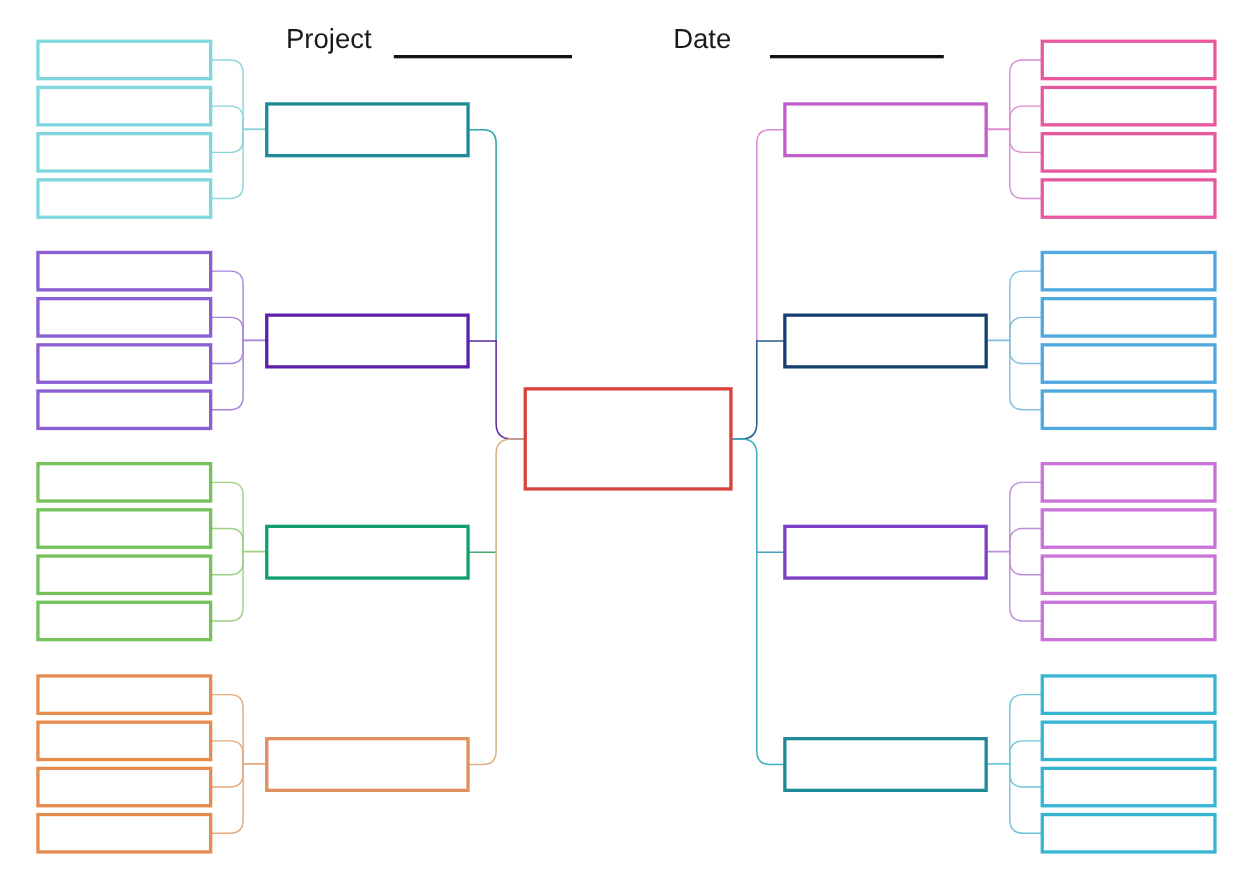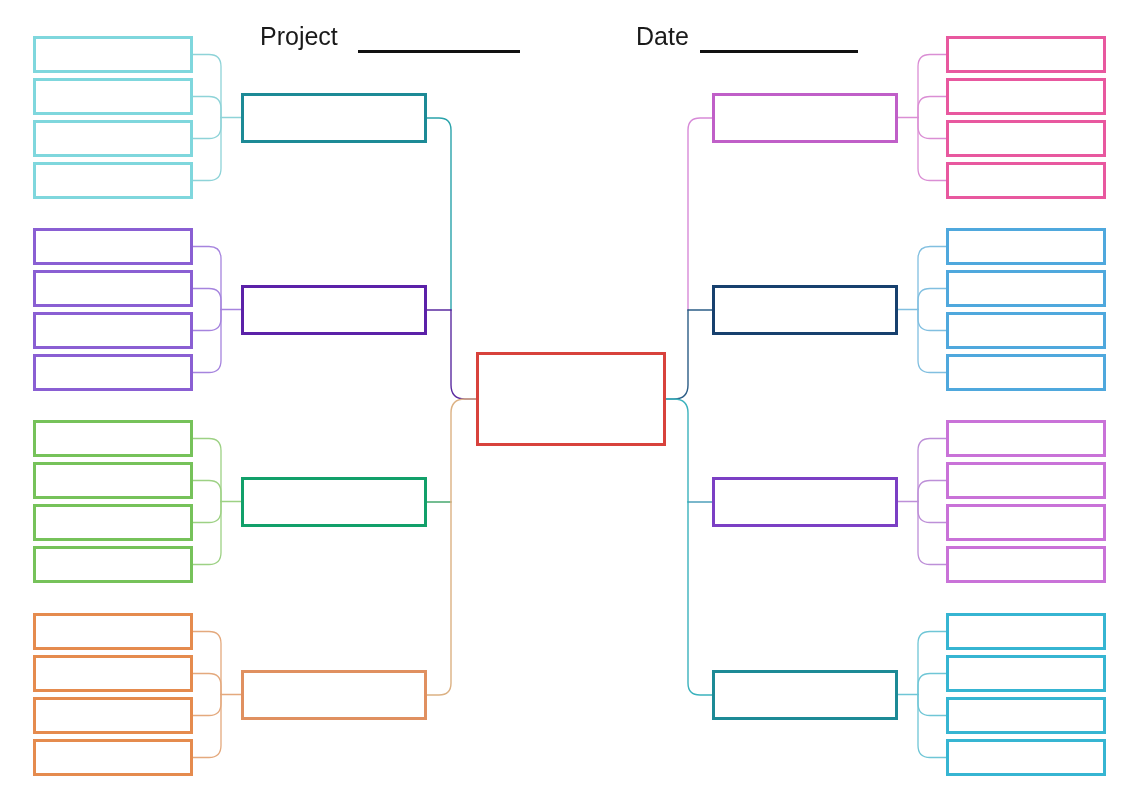--- a/index.html
+++ b/index.html
@@ -11,21 +11,21 @@
   .rule{position:absolute;border-bottom:3px solid #121212;}
 </style>
 </head>
 <body>
 
 <div id="stage">
 
   <div class="hdr" id="hdrProject" style="left:260px;top:24px;">Project</div>
   <div class="rule" id="ruleProject" style="left:358px;top:26px;width:162px;height:24px;"></div>
 
-  <div class="hdr" id="hdrDate" style="left:636px;top:24px;">Date</div>
+  <div class="hdr" id="hdrDate" style="left:612px;top:24px;">Date</div>
   <div class="rule" id="ruleDate" style="left:700px;top:26px;width:158px;height:24px;"></div>
 
   <svg class="layer" id="wires" viewBox="0 0 1140 806" fill="none" stroke-linecap="round">
       <path d="M 193 54.5 L 209 54.5 Q 221 54.5 221 66.5 L 221 117.5" stroke="#8ed3d8" stroke-width="1.3" fill="none"></path>
       <path d="M 193 96.5 L 209 96.5 Q 221 96.5 221 108.5 L 221 117.5" stroke="#8ed3d8" stroke-width="1.3" fill="none"></path>
       <path d="M 193 138.5 L 209 138.5 Q 221 138.5 221 126.5 L 221 117.5" stroke="#8ed3d8" stroke-width="1.3" fill="none"></path>
       <path d="M 193 180.5 L 209 180.5 Q 221 180.5 221 168.5 L 221 117.5" stroke="#8ed3d8" stroke-width="1.3" fill="none"></path>
       <path d="M 221 117.5 L 241 117.5" stroke="#8ed3d8" stroke-width="1.6" fill="none"></path>
       <path d="M 193 246.5 L 209 246.5 Q 221 246.5 221 258.5 L 221 309.5" stroke="#a684de" stroke-width="1.3" fill="none"></path>
       <path d="M 193 288.5 L 209 288.5 Q 221 288.5 221 300.5 L 221 309.5" stroke="#a684de" stroke-width="1.3" fill="none"></path>

